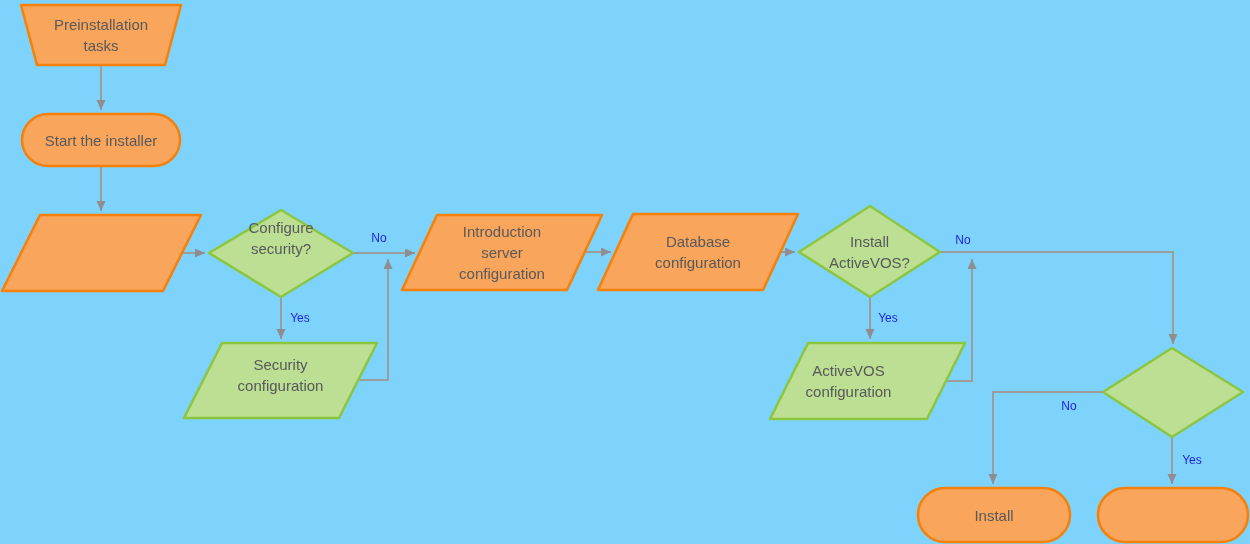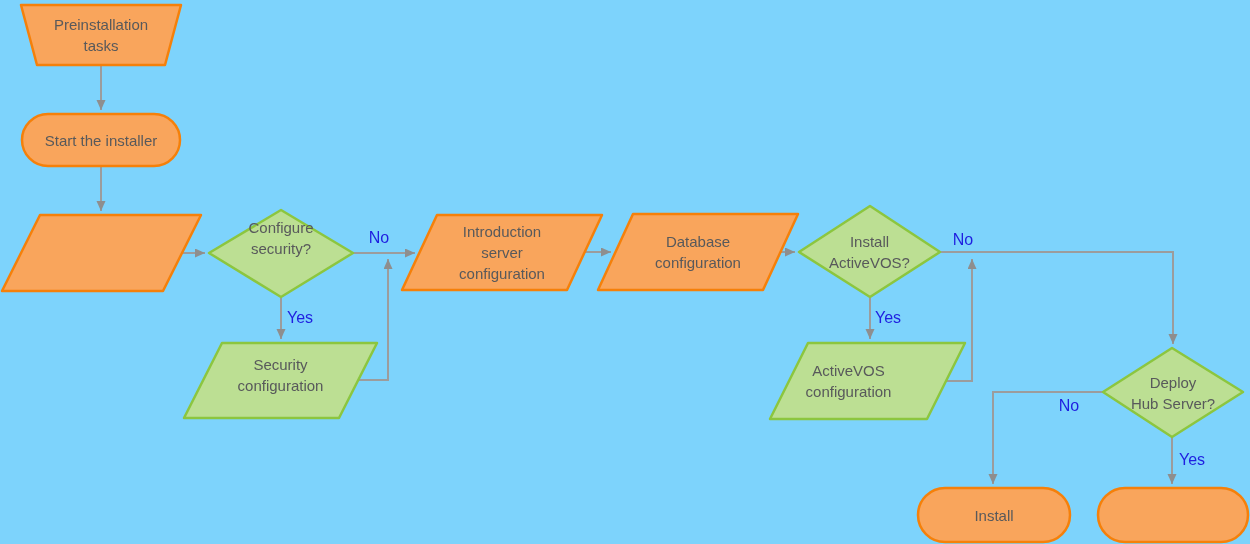--- a/index.html
+++ b/index.html
@@ -29,21 +29,21 @@
     white-space: pre-line;
     color: #58595b;
     font-size: 15px;
     line-height: 21px;
     pointer-events: none;
   }
   .edge-label {
     position: absolute;
     transform: translate(-50%, -50%);
     color: #1f1fe0;
-    font-size: 16px;
+    font-size: 12px;
     line-height: 18px;
     white-space: nowrap;
     pointer-events: none;
   }
 </style>
 </head>
 <body>
 
 <div class="canvas">
 
@@ -98,22 +98,20 @@
 configuration</div>
   <div class="node-label" style="left:402px; top:215px; width:200px; height:75px;">Introduction
 server
 configuration</div>
   <div class="node-label" style="left:598px; top:214px; width:200px; height:76px;">Database
 configuration</div>
   <div class="node-label" style="left:799px; top:206px; width:141px; height:91px;">Install
 ActiveVOS?</div>
   <div class="node-label" style="left:751px; top:343px; width:195px; height:76px;">ActiveVOS
 configuration</div>
-  <div class="node-label" style="left:1103px; top:348px; width:140px; height:89px;">Deploy
-Hub Server?</div>
   <div class="node-label" style="left:918px; top:488px; width:152px; height:54px;">Install</div>
 
   <div class="edge-label" style="left:379px; top:238px;">No</div>
   <div class="edge-label" style="left:300px; top:318px;">Yes</div>
   <div class="edge-label" style="left:963px; top:240px;">No</div>
   <div class="edge-label" style="left:888px; top:318px;">Yes</div>
   <div class="edge-label" style="left:1069px; top:406px;">No</div>
   <div class="edge-label" style="left:1192px; top:460px;">Yes</div>
 
 </div>

